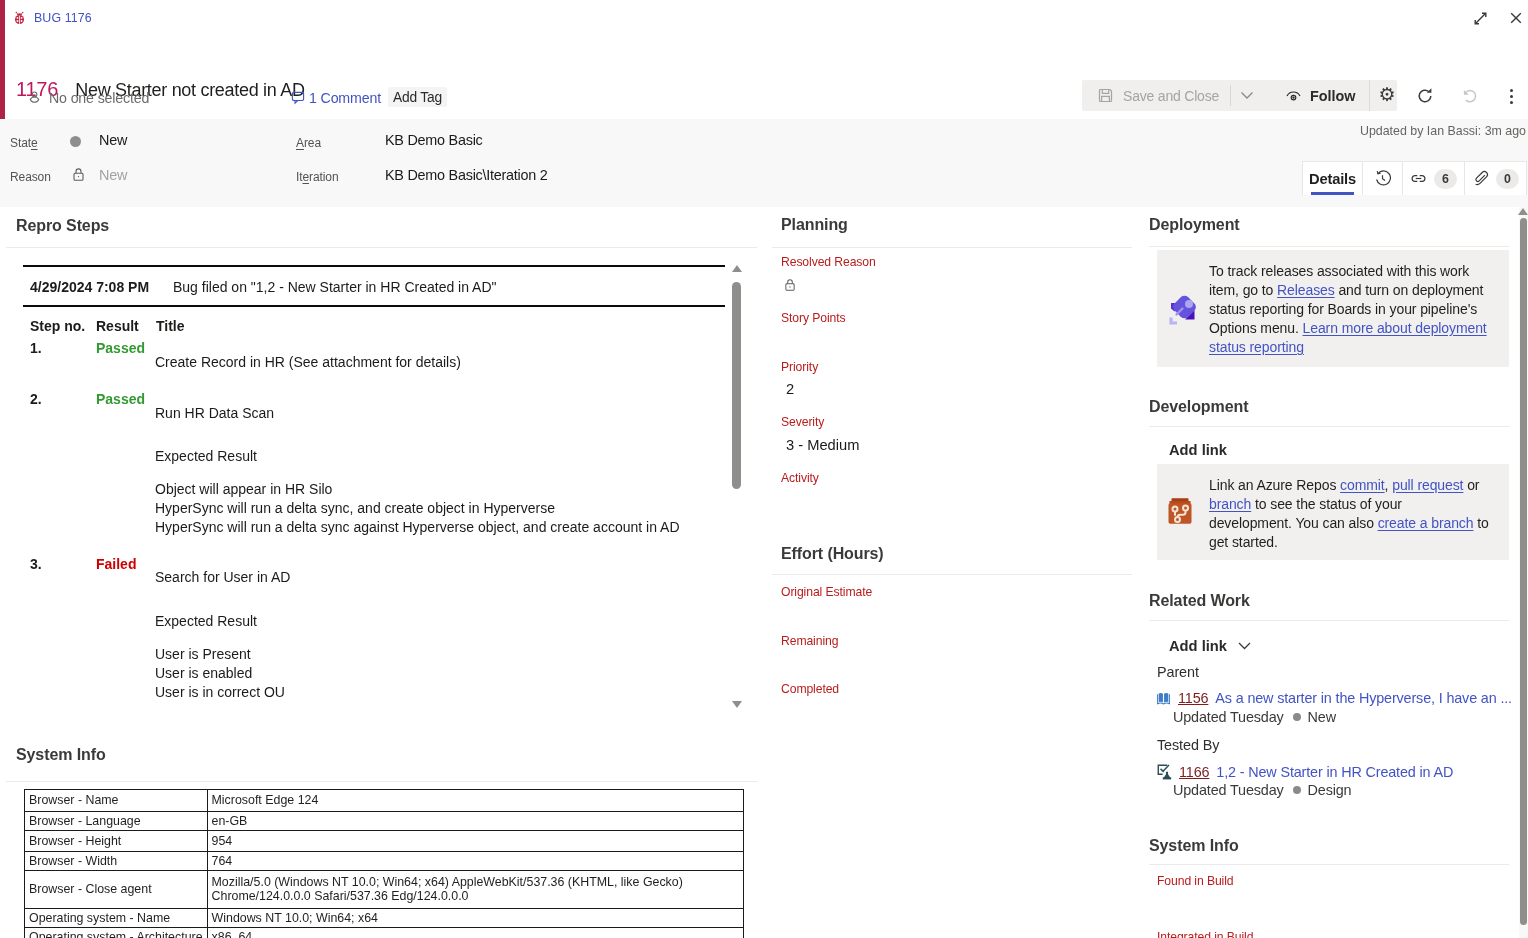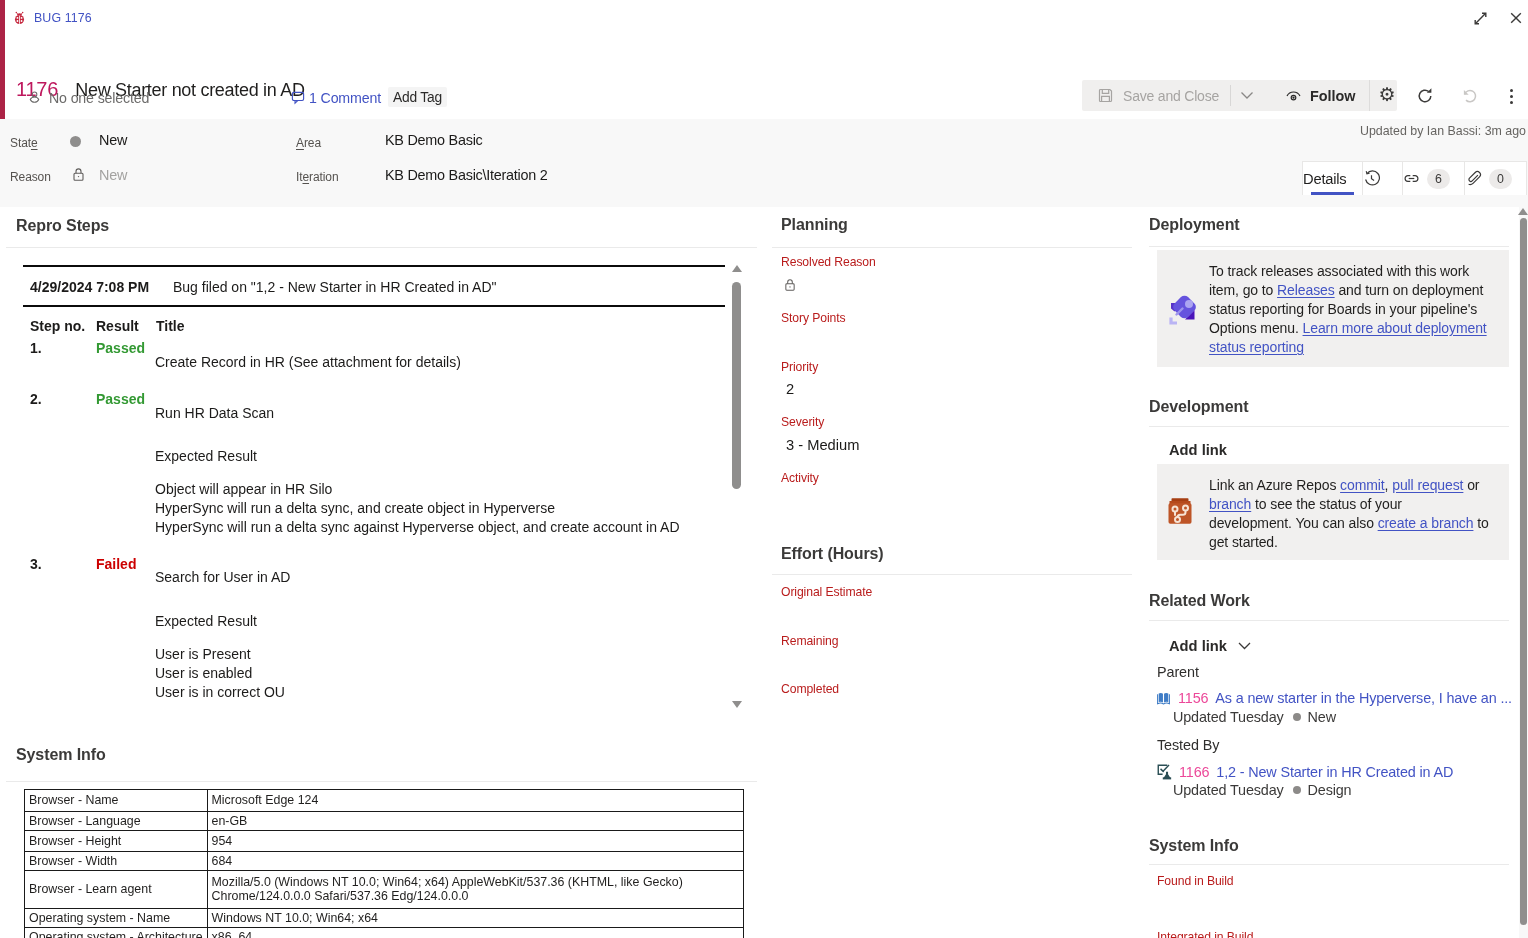--- a/index.html
+++ b/index.html
@@ -57,21 +57,21 @@
   #reason-value { left:99px; top:48px; color:#a3a2a0; }
   #area-label { left:296px; top:17px; }
   #area-value { left:385px; top:13px; }
   #iteration-label { left:296px; top:51px; }
   #iteration-value { left:385px; top:48px; }
 
   
   #tabs { left:1302px; top:42px; height:34px; display:flex; background:#fff;
       border:1px solid #e8e7e6; border-bottom:none; }
   .tab { border-right:1px solid #e8e7e6; height:100%; position:relative;
-      display:flex; align-items:center; justify-content:flex-start; }
+      display:flex; align-items:center; justify-content:center;font-weight:bold; }
   .tab:last-child { border-right:none; }
   #tab-details { width:60px; font-size:14.7px; color:#201f1e; letter-spacing:-0.2px;}
   #tab-details .underline { position:absolute; left:8px; right:8px; bottom:0; height:3px; background:#4253C4; }
   #tab-history { width:40px; }
   #tab-links { width:62px; gap:7px; }
   #tab-attachments { width:61px; gap:7px; }
   .badge { min-width:23px; height:20px; border-radius:10px; background:#eceae9; font-size:12.4px;
       color:#3b3a39; display:flex; align-items:center; justify-content:center; padding:0 4px; }
 
   
@@ -122,21 +122,21 @@
   #divider-development { left:1149px; top:219px; width:360px; }
   #dev-addlink { left:1169px; top:235px; font-size:14.7px; font-weight:600; color:#2b2a29; }
   #dev-box { left:1157px; top:257px; width:352px; height:96px; background:#f1f0ef; }
   #dev-repos-icon { position:absolute; left:10px; top:33px; }
   #related-heading { left:1149px; top:385px; }
   #divider-related { left:1149px; top:413px; width:360px; }
   #related-addlink { left:1169px; top:431px; font-size:14.7px; font-weight:600; color:#2b2a29;
       display:flex; align-items:center; gap:11px; }
   .group-label { position:absolute; font-size:14.4px; color:#2f2e2d; letter-spacing:-0.1px;}
   .rel-item { position:absolute; display:flex; align-items:center; font-size:14.4px; letter-spacing:-0.15px;}
-  .rel-item .wid { color:#ec4899; margin:0 7px 0 7px; }
+  .rel-item .wid { color:#7f1d1d; margin:0 7px 0 7px;text-decoration:underline; }
   .rel-item .wtitle { color:#4253C4; cursor:pointer; white-space:pre; }
   .rel-meta { position:absolute; display:flex; align-items:center; font-size:14.4px; color:#3b3a39; letter-spacing:-0.15px;}
   .rel-meta .mdot { width:8px; height:8px; border-radius:50%; background:#8c8a88; margin:0 7px 0 9px; }
   #sysinfo2-heading { left:1149px; top:630px; }
   #divider-sysinfo2 { left:1149px; top:657px; width:360px; }
   #found-build { left:1157px; top:667px; }
   #integrated-build { left:1157px; top:723px; }
 
   
   #page-scrollbar { left:1519px; top:0px; width:9px; height:731px; background:#f8f8f8; }
@@ -375,24 +375,24 @@
       <tr style="height:19px">
         <td class="k">Browser - Language</td>
         <td class="v">en-GB</td>
           </tr>
       <tr style="height:21px">
         <td class="k">Browser - Height</td>
         <td class="v">954</td>
           </tr>
       <tr style="height:19px">
         <td class="k">Browser - Width</td>
-        <td class="v">684</td>
+        <td class="v">764</td>
           </tr>
       <tr style="height:38px">
-        <td class="k">Browser - Learn agent</td>
+        <td class="k">Browser - Close agent</td>
         <td class="v">Mozilla/5.0 (Windows NT 10.0; Win64; x64) AppleWebKit/537.36 (KHTML, like Gecko) Chrome/124.0.0.0 Safari/537.36 Edg/124.0.0.0</td>
           </tr>
       <tr style="height:19px">
         <td class="k">Operating system - Name</td>
         <td class="v">Windows NT 10.0; Win64; x64</td>
           </tr>
       <tr style="height:19px">
         <td class="k">Operating system - Architecture</td>
         <td class="v">x86_64</td>
           </tr>

